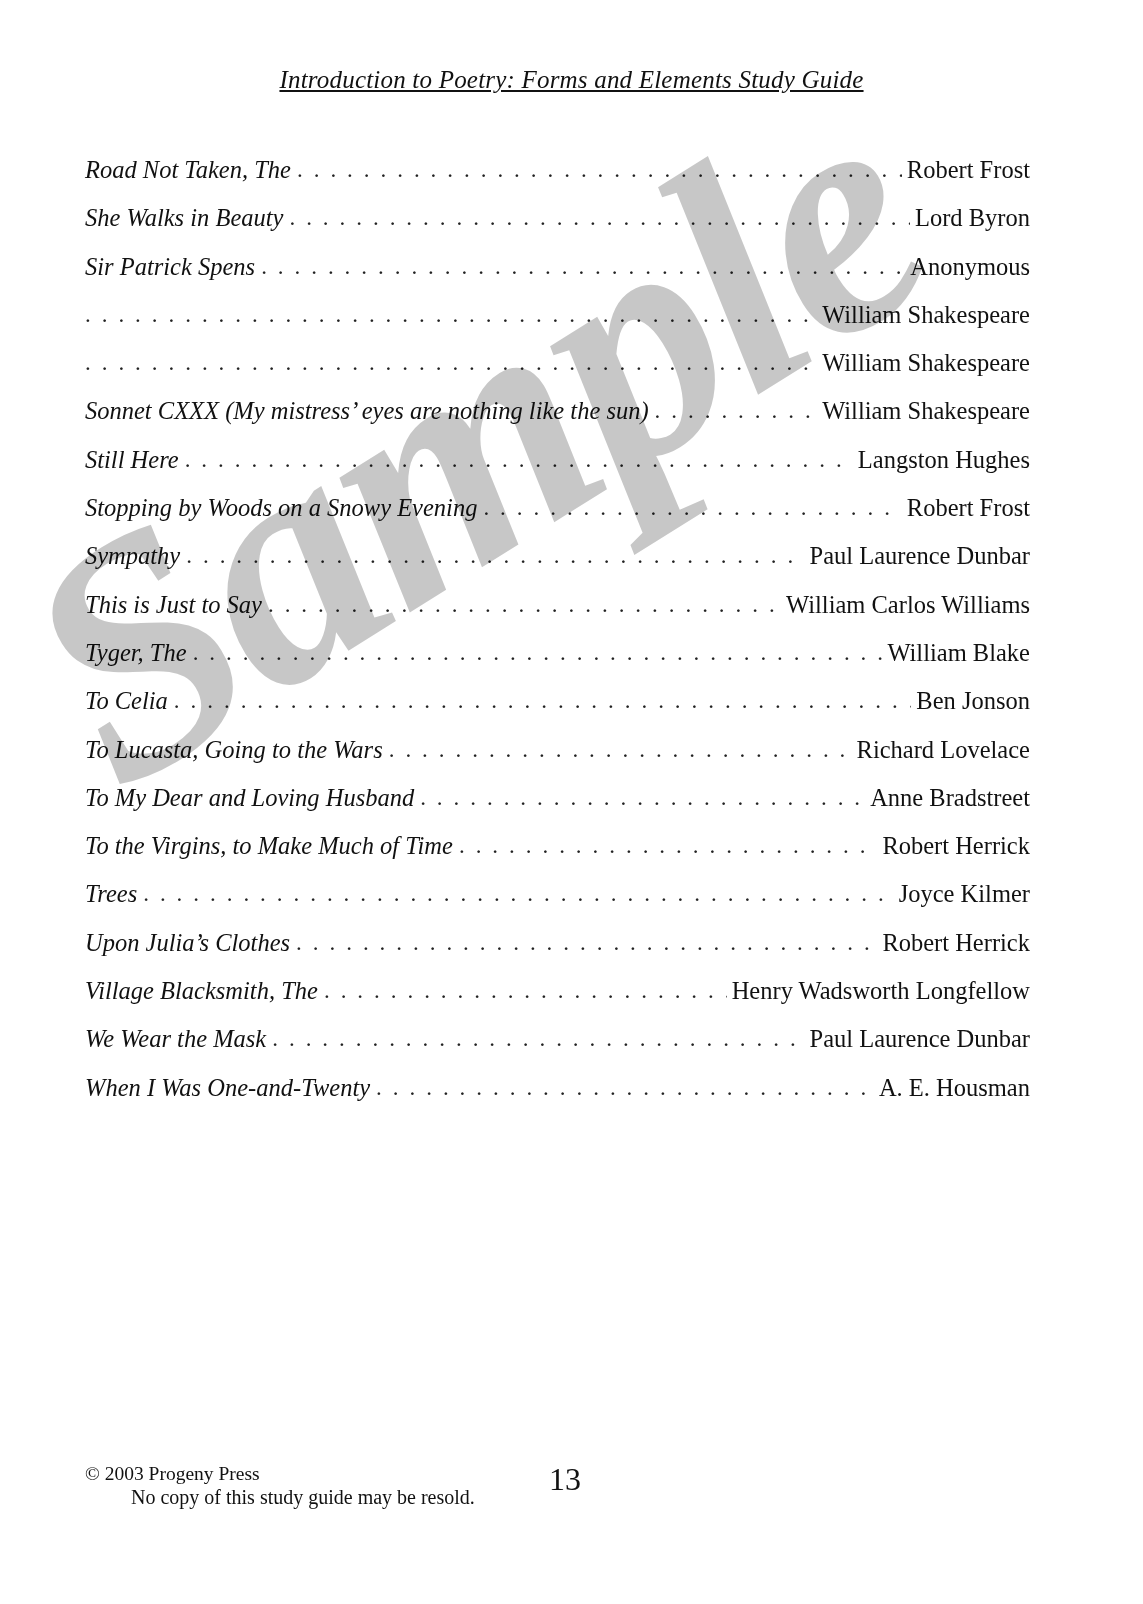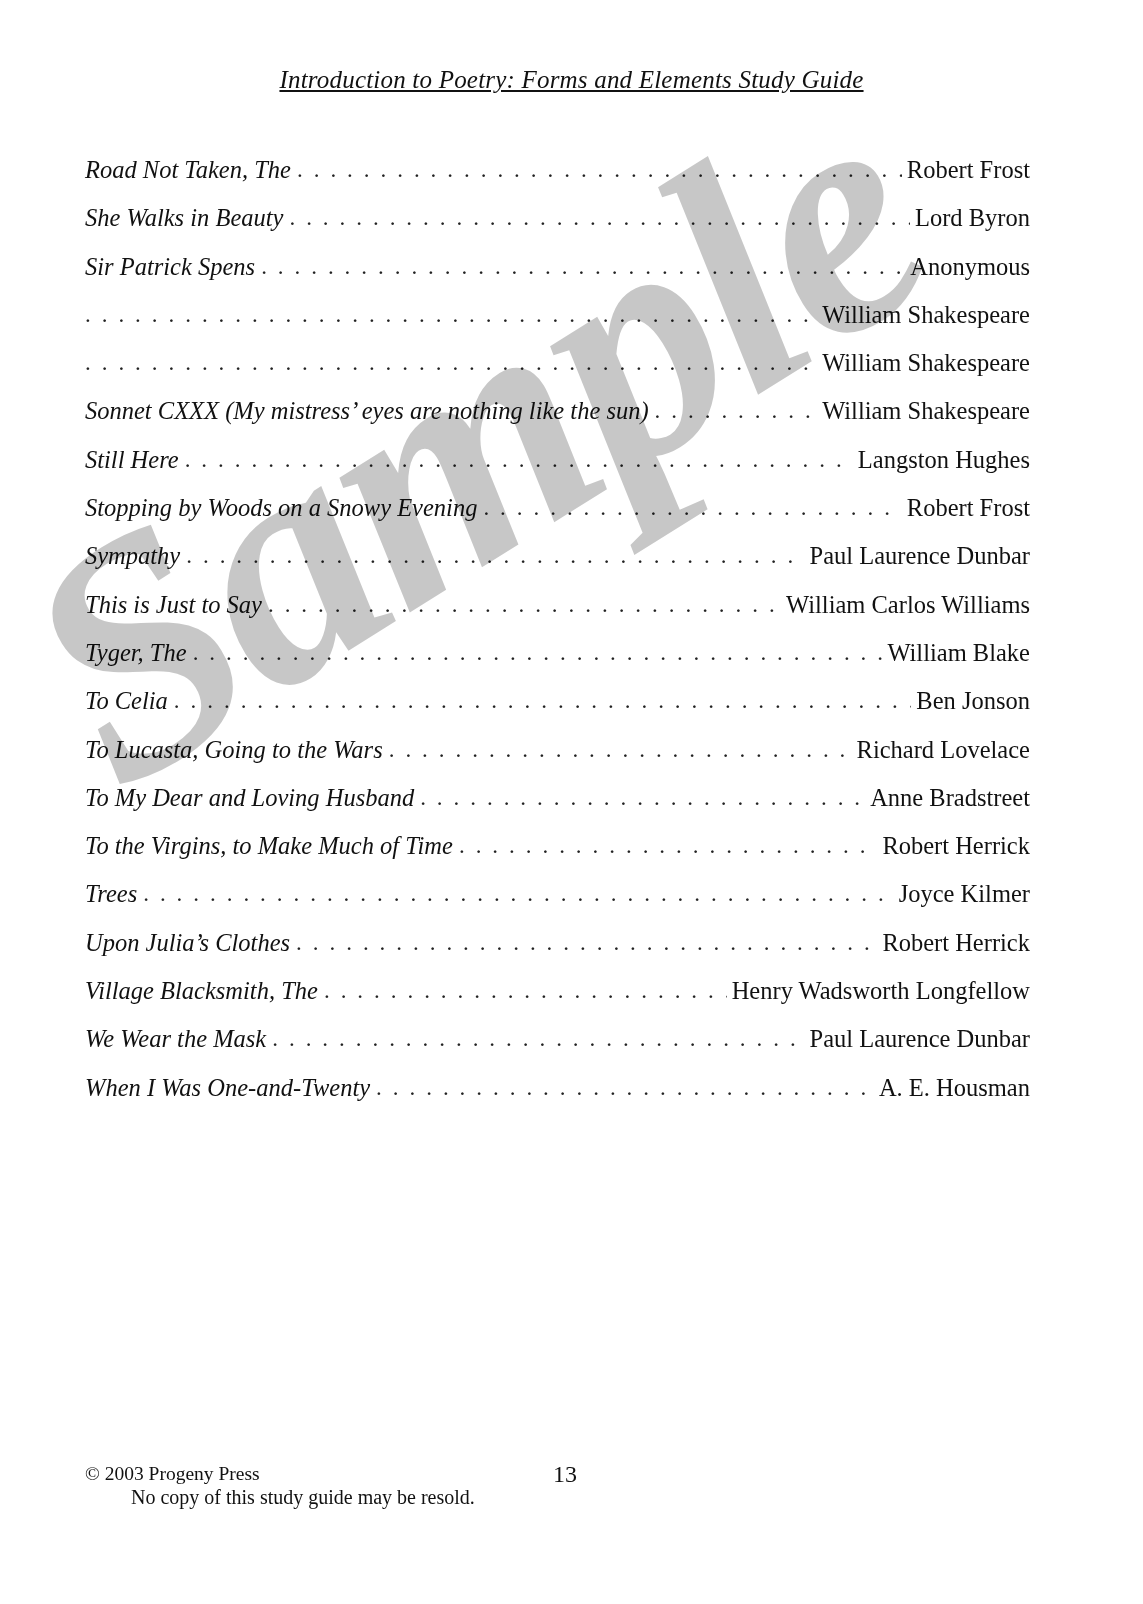--- a/index.html
+++ b/index.html
@@ -110,21 +110,21 @@
     font-size: 20px;
     line-height: 22px;
     margin-left: 46px;
   }
   .page-number {
     position: absolute;
     left: 0;
     top: 0;
     width: 100%;
     text-align: center;
-    font-size: 24px;
+    font-size: 32px;
   }
 </style>
 </head>
 <body>
 
 <div class="page">
 
   <div class="header-title">Introduction to Poetry: Forms and Elements Study Guide</div>
 
   <div class="toc" id="toc-list">

